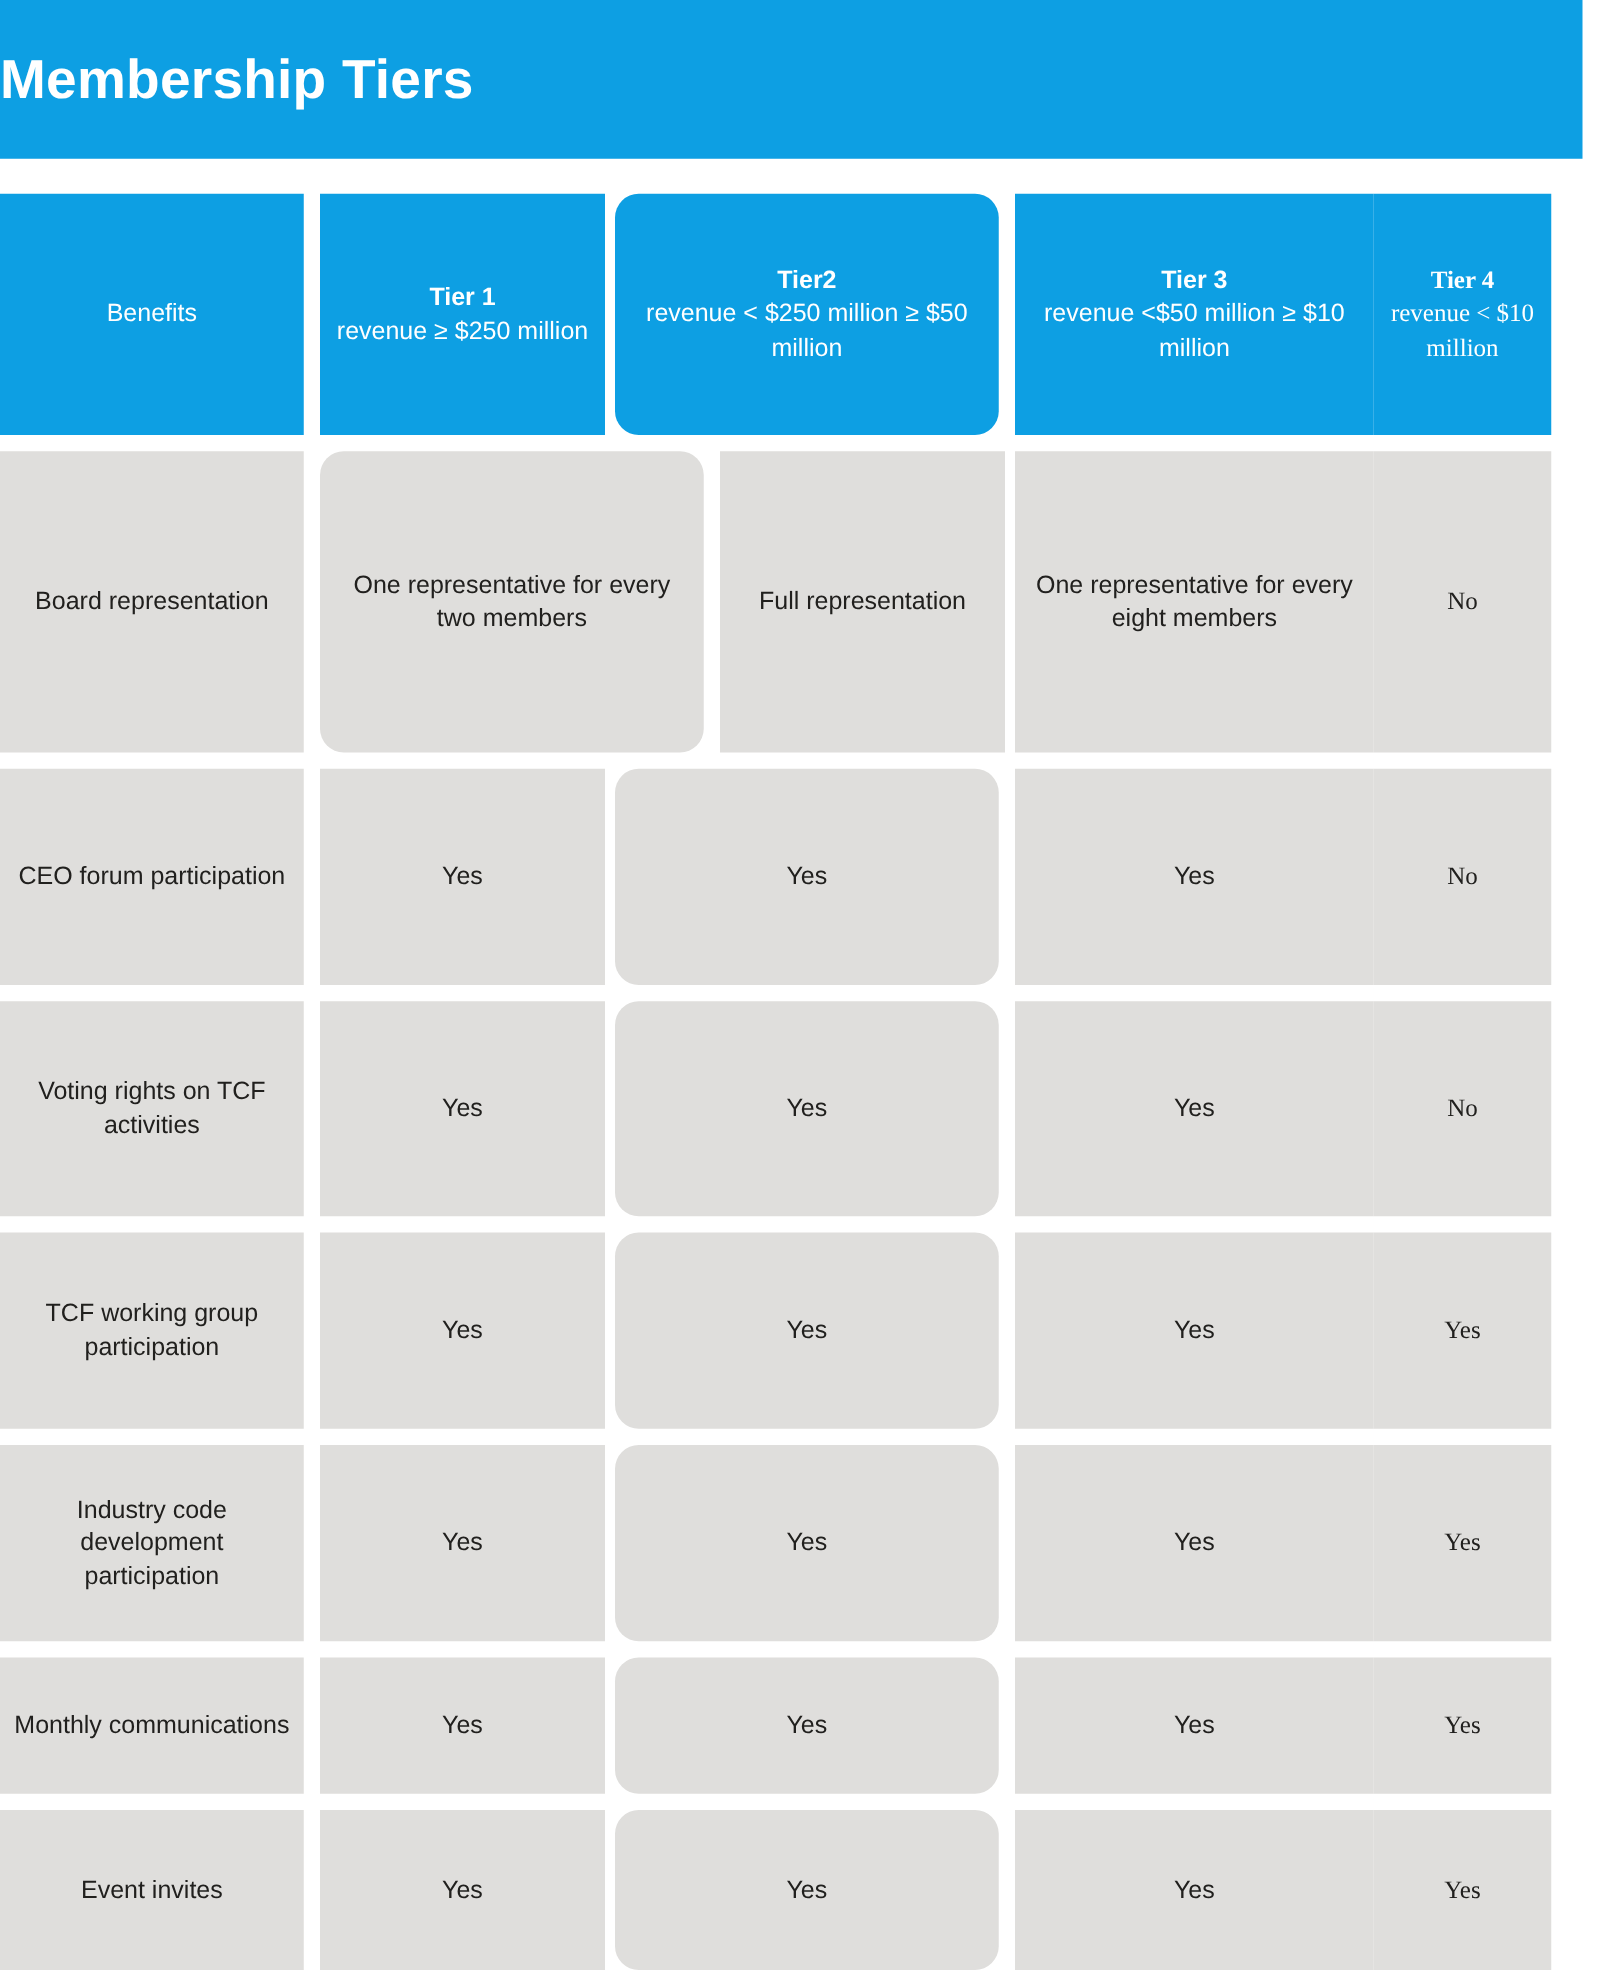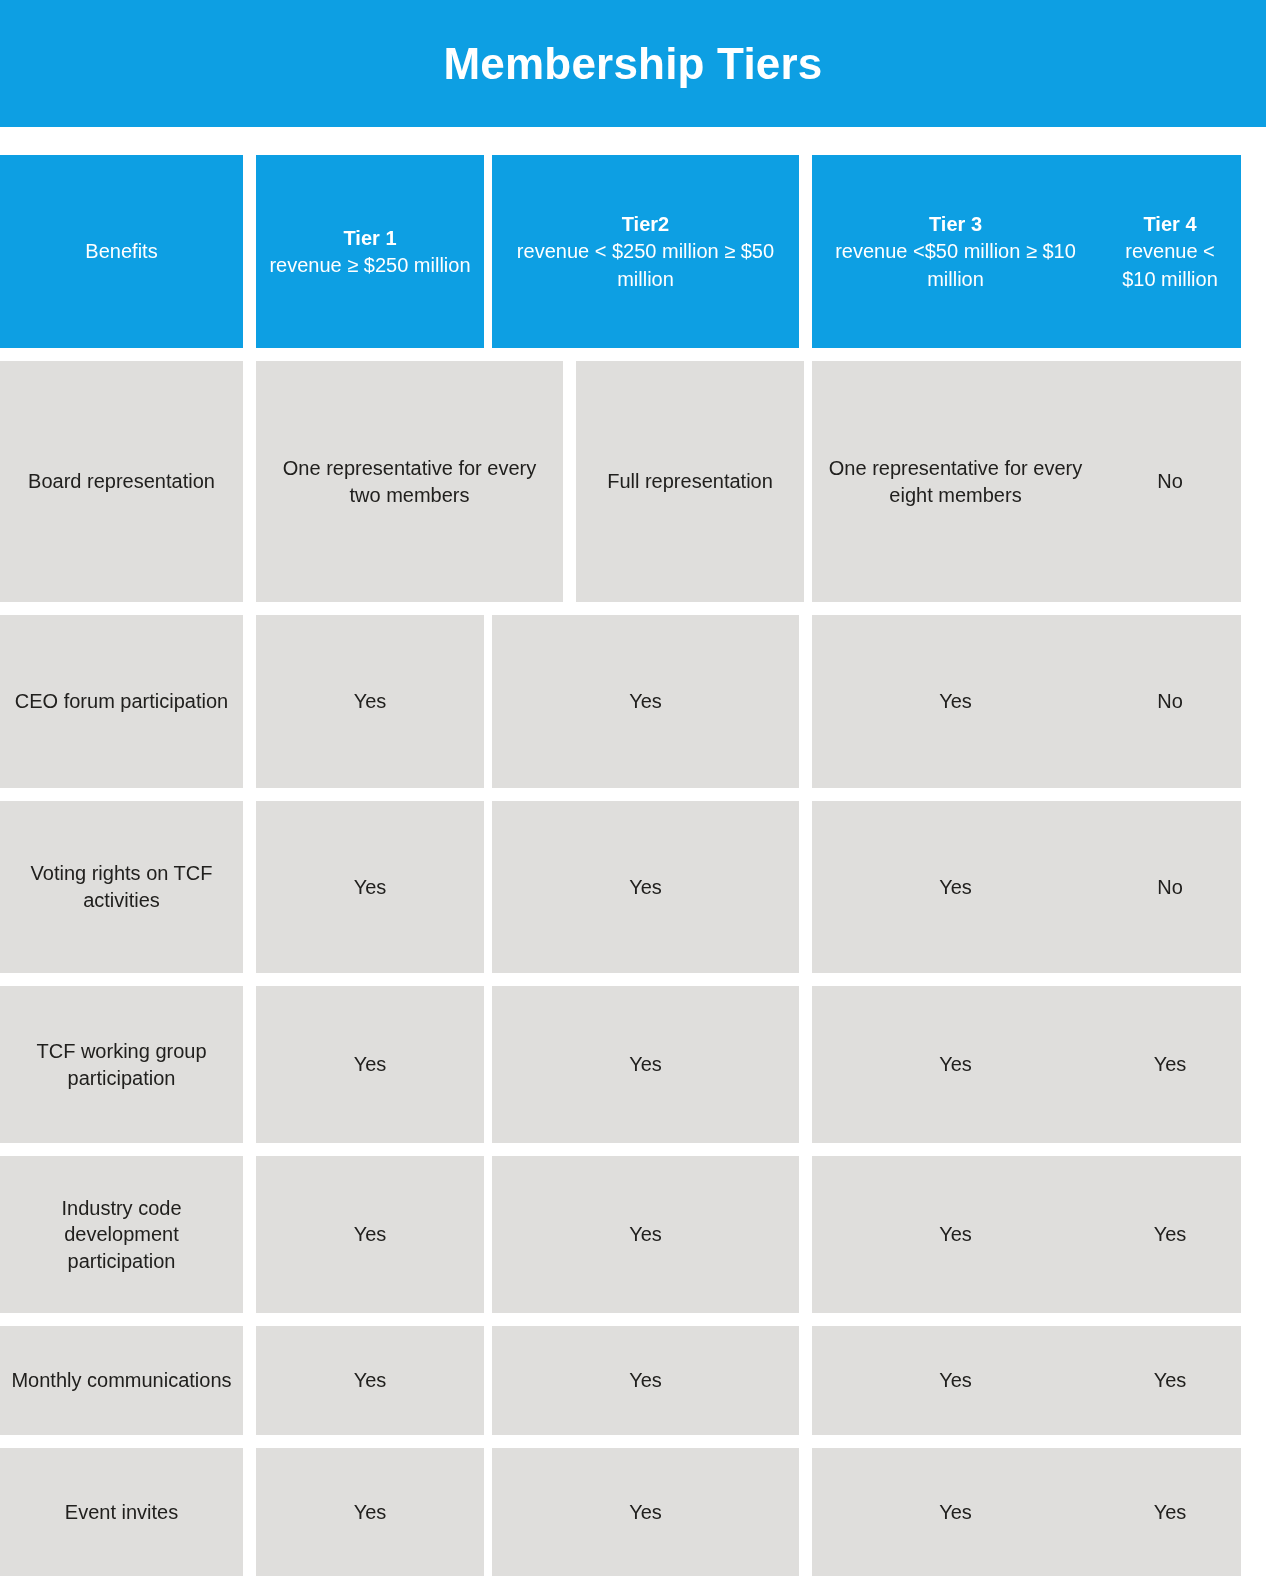--- a/index.html
+++ b/index.html
@@ -22,21 +22,20 @@
   
   .title-banner {
     position: absolute;
     left: 0;
     top: 0;
     width: 1266px;
     height: 127px;
     background: #0d9fe3;
     display: flex;
     align-items: center;
-    justify-content: center;
   }
   .title-text {
     color: #ffffff;
     font-size: 44px;
     font-weight: bold;
     letter-spacing: 0.2px;
     line-height: 1;
     text-align: center;
   }
 
@@ -63,23 +62,23 @@
     text-align: center;
     padding: 6px 10px;
     font-size: 20px;
     line-height: 1.33;
     overflow: hidden;
   }
 
   
   .c0 { width: 243px; margin-right: 13px; }
   .c1 { width: 228px; margin-right: 8px; }
-  .c2 { width: 307px; margin-right: 13px; }
+  .c2 { width: 307px; margin-right: 13px; border-radius: 19px; }
   .c3 { width: 287px; }
-  .c4 { width: 142px; }
+  .c4 { width: 142px; font-family: Liberation Serif, serif; }
 
   
   .hrow .cell {
     background: #0d9fe3;
     color: #ffffff;
     height: 193px;
     flex-direction: column;
     justify-content: center;
     padding: 6px 12px;
   }

